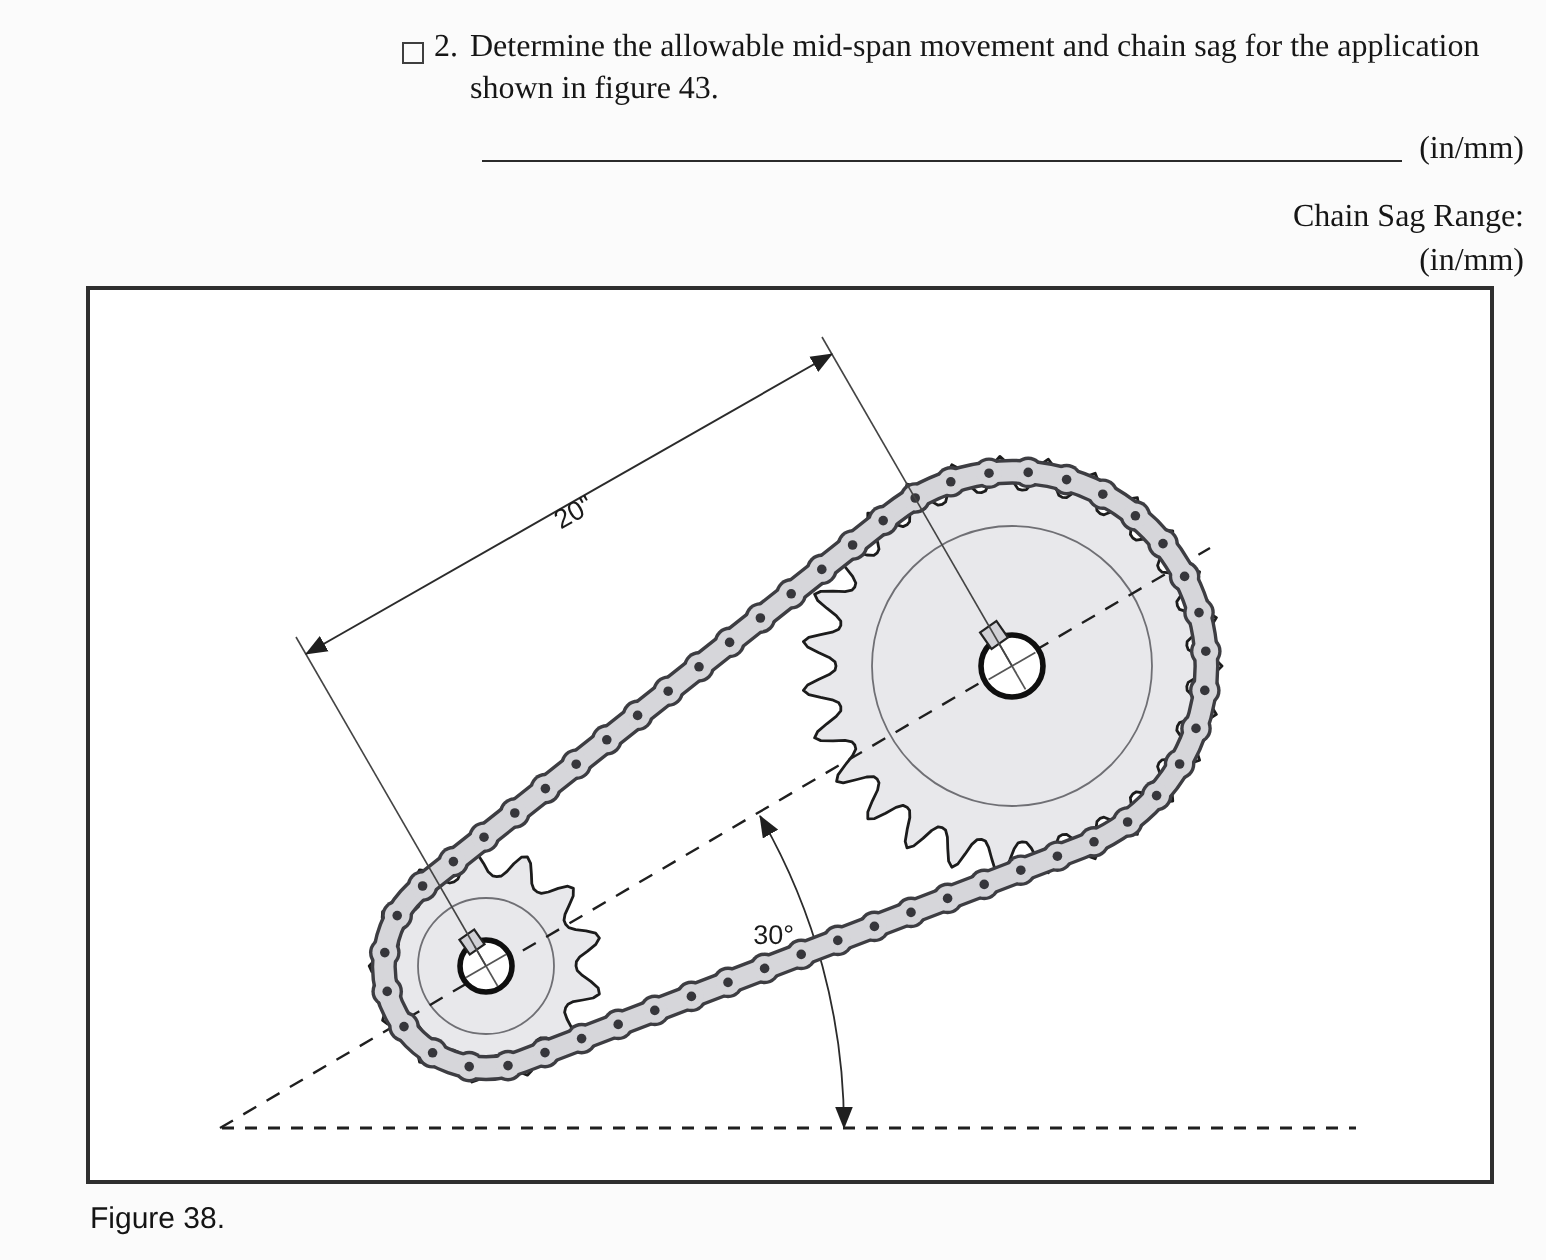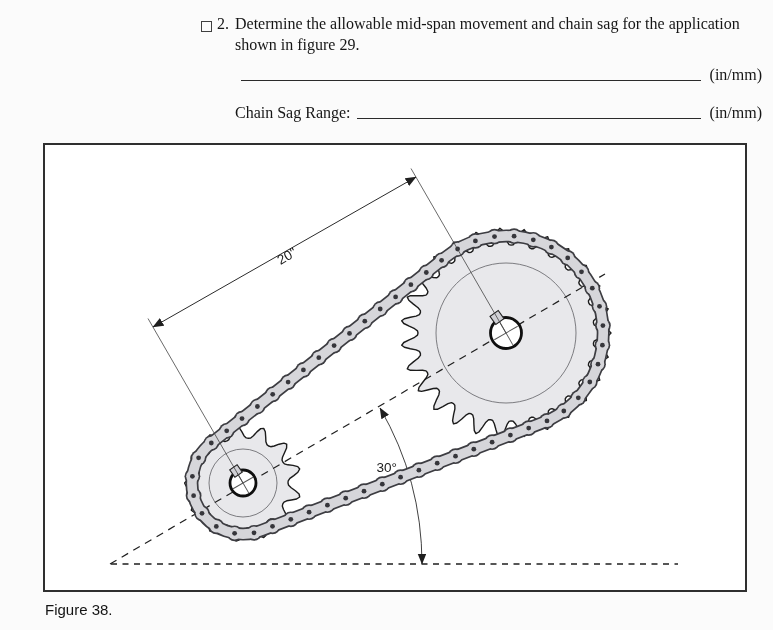--- a/index.html
+++ b/index.html
@@ -17,42 +17,42 @@
   .qnum{position:absolute;left:0;top:0;}
   .qtext{margin-left:18px;}
   .row{
     position:absolute;left:235px;width:527px;height:22px;
     display:flex;align-items:flex-end;font-size:16px;
   }
   .row .lbl{white-space:nowrap;}
   .blank{flex:1;border-bottom:1.3px solid #2b2b2b;margin:0 9px 3px 6px;height:14px;}
   .unit{white-space:nowrap;}
   #row1{top:62px;}
-  #row2{top:100px;}
+  #row2{top:100px;flex-direction:column;}
   .figure-box{
     position:absolute;left:43px;top:143px;width:700px;height:445px;
     border:2px solid #2f2f2f;background:#ffffff;
   }
   .caption{
     position:absolute;left:45px;top:601px;display:flex;gap:14px;
     font-family:"Liberation Sans", sans-serif;font-size:15px;color:#141414;
   }
   svg text{
     font-family:"Liberation Sans", sans-serif;font-size:13.5px;fill:#1a1a1a;
   }
 </style>
 </head>
 <body>
 
 <div class="checkbox"></div>
 
 <div class="q">
   <span class="qnum">2.</span>
   <div class="qtext">Determine the allowable mid-span movement and chain sag for the application</div>
-  <div class="qtext">shown in figure 29.</div>
+  <div class="qtext">shown in figure 43.</div>
 </div>
 
 <div class="row" id="row1">
   <div class="blank"></div>
   <span class="unit">(in/mm)</span>
 </div>
 
 <div class="row" id="row2">
   <span class="lbl">Chain Sag Range:</span>
   <div class="blank"></div>

